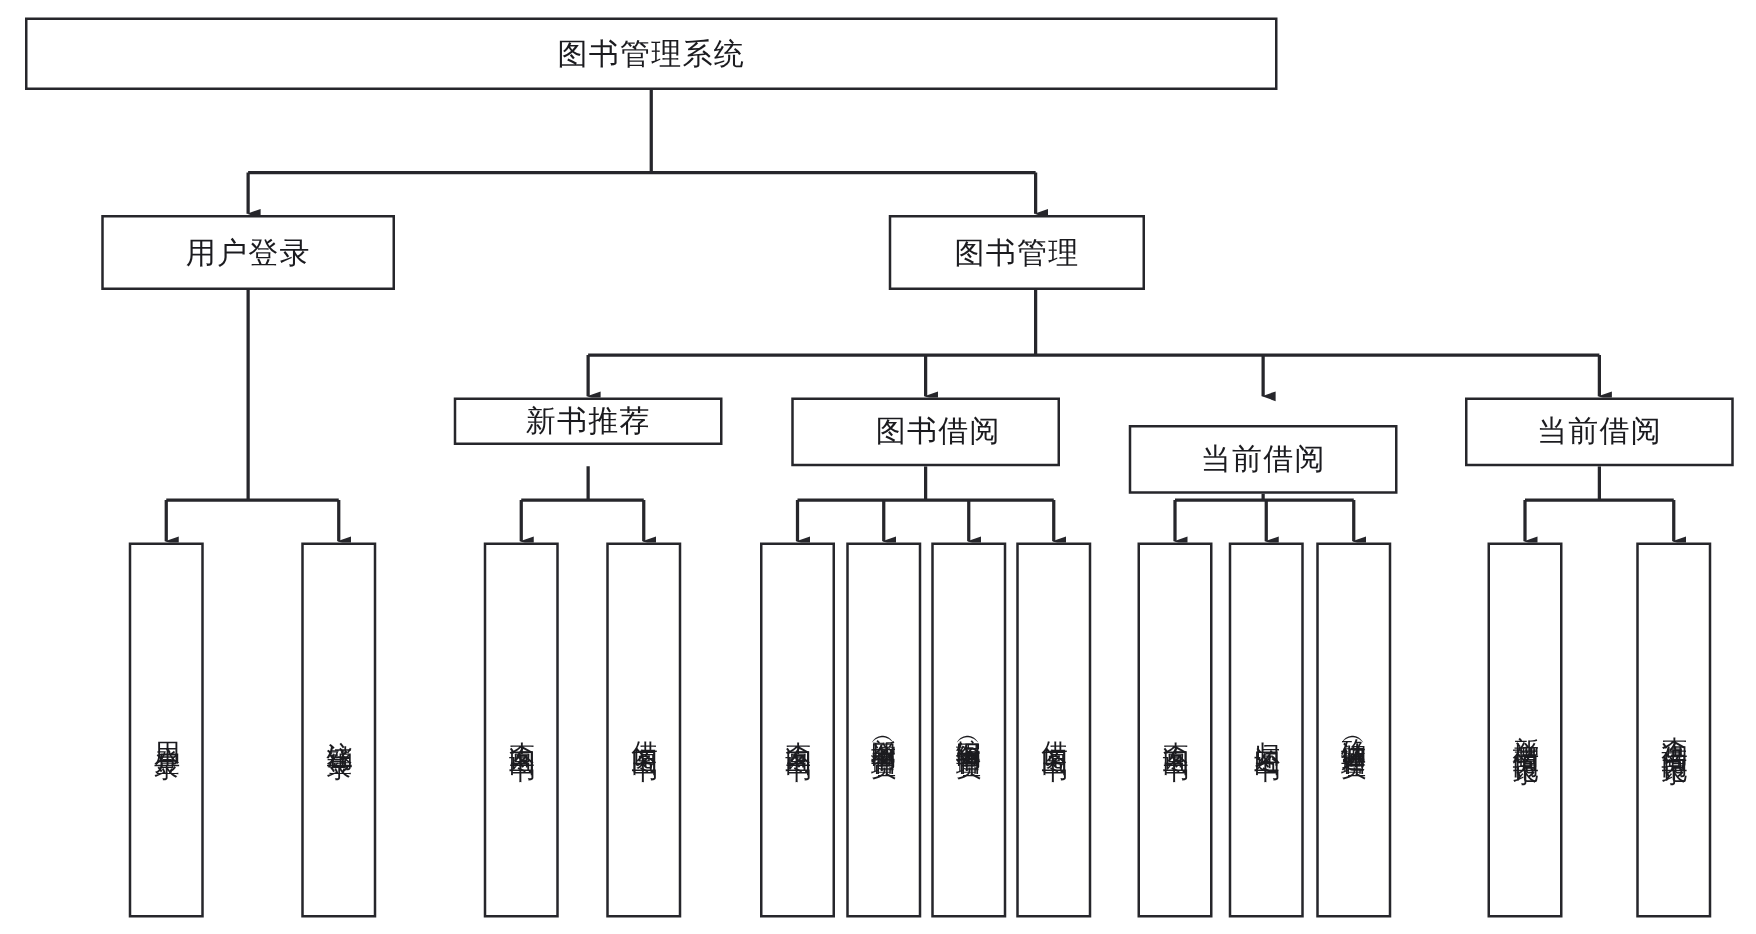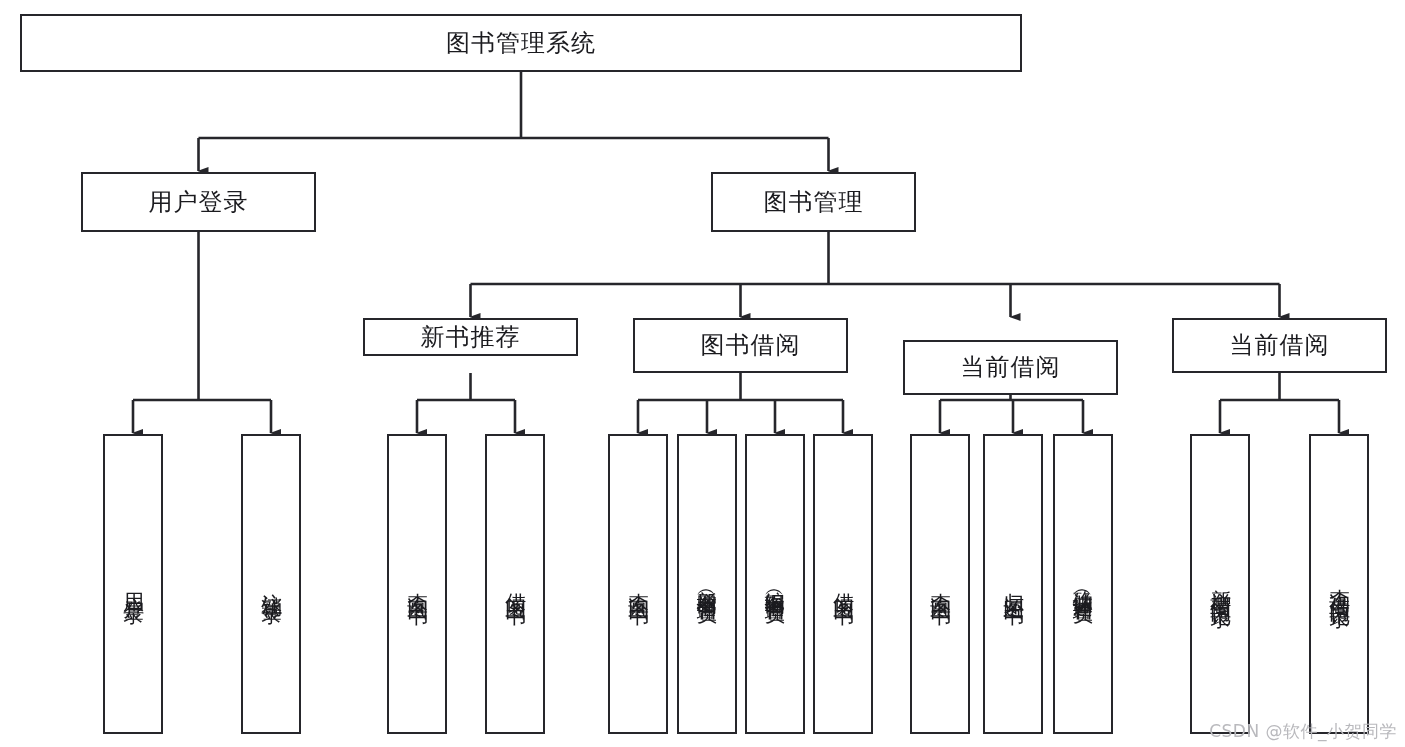--- a/index.html
+++ b/index.html
@@ -172,14 +172,13 @@
         <span class="node-label">确认归还（管理员）</span>
       </div>
       <div class="node vert" style="left: 1190px; top: 434px; width: 60px; height: 300px;">
         <span class="node-label">新增借阅记录</span>
       </div>
       <div class="node vert" style="left: 1309px; top: 434px; width: 60px; height: 300px;">
         <span class="node-label">查询借阅记录</span>
       </div>
     </div>
 
-  <div id="watermark">CSDN @软件_小贺同学</div>
 </div>
 
 </body></html>

